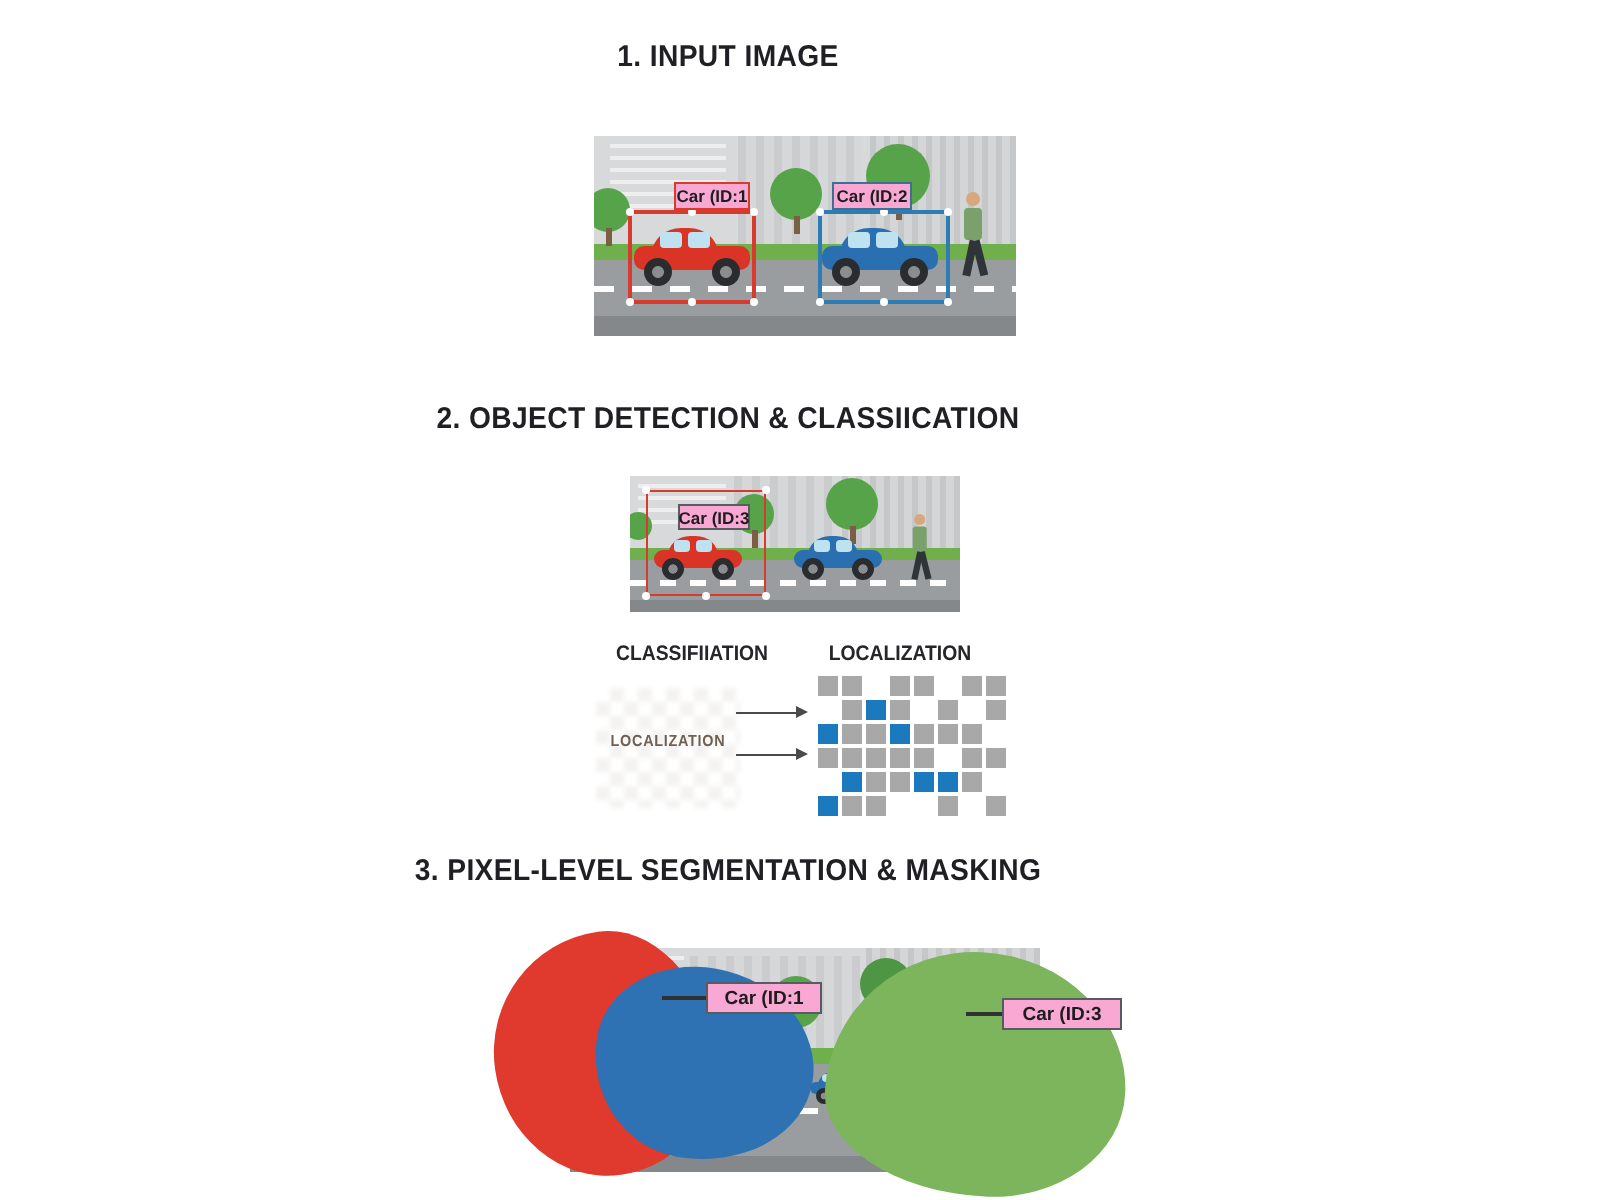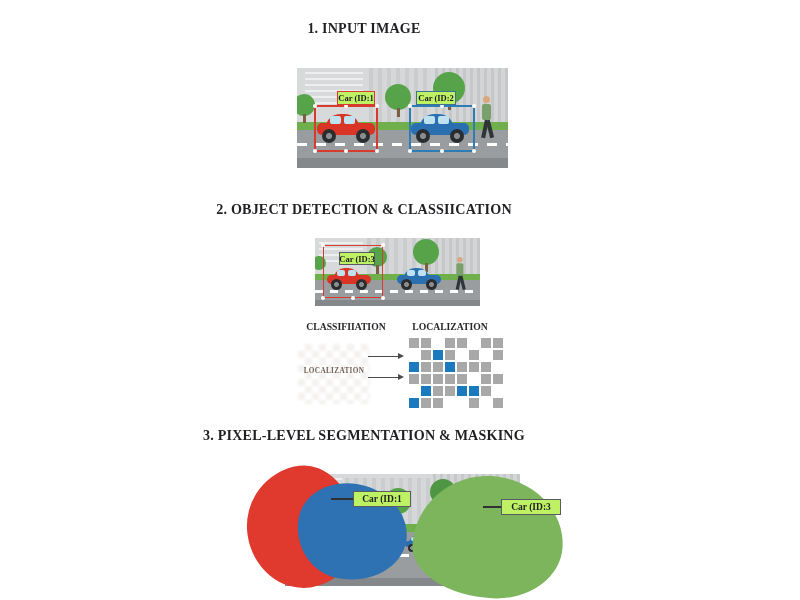--- a/index.html
+++ b/index.html
@@ -1,18 +1,18 @@
 <!DOCTYPE html>
 <html><head>
 <meta charset="utf-8">
 <style>
   * { margin:0; padding:0; box-sizing:border-box; }
   html,body { background:#fff; }
   body { font-family:"Liberation Sans", sans-serif; }
-  .canvas { position:relative; width:728px; height:600px; background:#fff; overflow:hidden;font-family:Liberation Serif, serif; }
+  .canvas { position:relative; width:728px; height:600px; background:#fff; overflow:hidden; }
 
   .title { position:absolute; left:0; width:100%; text-align:center; font-weight:700;
            font-size:15px; color:#201f23; letter-spacing:.2px; transform:scaleX(.94); }
   .sublabel { position:absolute; text-align:center; font-weight:700; font-size:10.5px;
               color:#26262a; transform:scaleX(.92); }
 
   .panel { position:absolute; }
   .scene { position:absolute; overflow:hidden; background:#d8d9da; }
   .sky   { position:absolute; inset:0; background:#d8d9da; }
   .bldg-h { position:absolute; background:repeating-linear-gradient(0deg, rgba(255,255,255,.55) 0 2px, rgba(0,0,0,0) 2px 6px); }
@@ -43,21 +43,21 @@
   .w-l { left:9%; } .w-r { right:9%; }
 
   .bbox { position:absolute; border:2px solid; z-index:4; }
   .bbox.thin { border-width:1.5px; }
   .bbox.red  { border-color:#d63b2e; }
   .bbox.blue { border-color:#2e7cb5; }
   .dot { position:absolute; width:4px; height:4px; background:#fff; border-radius:50%; }
   .d-tl{left:-3px;top:-3px;} .d-tr{right:-3px;top:-3px;} .d-bl{left:-3px;bottom:-3px;}
   .d-br{right:-3px;bottom:-3px;} .d-tm{left:50%;top:-3px;margin-left:-2px;} .d-bm{left:50%;bottom:-3px;margin-left:-2px;}
 
-  .tag { position:absolute; background:#bef264; border:1.5px solid #565c61; z-index:6;
+  .tag { position:absolute; background:#f9a8d4; border:1.5px solid #565c61; z-index:6;
          display:flex; align-items:center; justify-content:center;
          font-weight:700; font-size:8.5px; color:#1d1d1f; white-space:nowrap; }
   .tag.red  { border-color:#d63b2e; }
   .tag.bluegray { border-color:#3f6f93; }
   .tag.lg { font-size:9.5px; }
 
   .ped { position:absolute; }
   .ped .head { width:7px; height:7px; border-radius:50%; background:#d9a77d; margin-left:4px; }
   .ped .torso { width:9px; height:16px; background:#7aa06c; border-radius:2px; margin-left:3px; margin-top:1px; }
   .ped .legs { position:relative; height:18px; margin-left:3px; }

